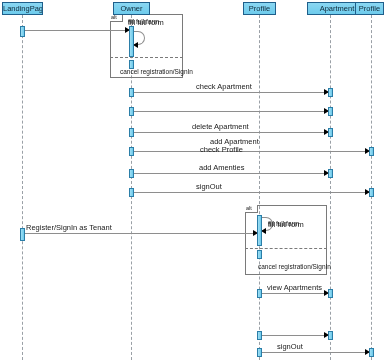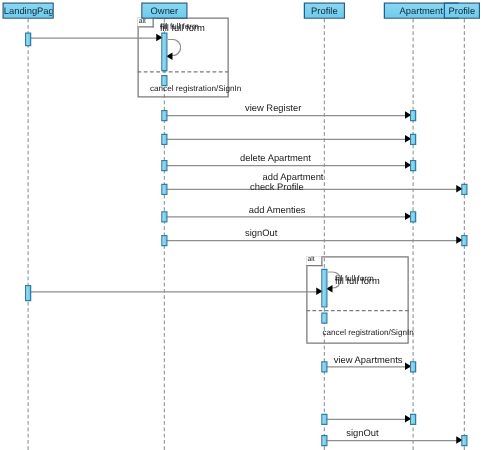--- a/index.html
+++ b/index.html
@@ -112,38 +112,39 @@
     <div class="frag-tag" style="left: 245px; top: 205px;">alt</div>
     <div class="frag-text" style="left: 268px; top: 220px;">fill full form</div>
     <div class="frag-text" style="left: 258px; top: 263px;">cancel registration/SignIn</div>
     <div class="msg-line" style="left: 24px; top: 30px; width: 106px;"></div>
     <div class="arrow-head" style="left: 125px; top: 27px;"></div>
     <div class="self-loop" style="left: 134px; top: 31px; width: 11px; height: 14px;"></div>
     <div class="arrow-head" style="left: 133px; top: 42px; transform: rotate(180deg);"></div>
     <div class="msg-label" style="left: 128px; top: 18px;">fill full form</div>
     <div class="msg-line" style="left: 133px; top: 92px; width: 196px;"></div>
     <div class="arrow-head" style="left: 324px; top: 89px;"></div>
-    <div class="msg-label" style="left: 196px; top: 82px;">view Register</div>
+    <div class="msg-label" style="left: 196px; top: 82px;">check Apartment</div>
     <div class="msg-line" style="left: 133px; top: 111px; width: 196px;"></div>
     <div class="arrow-head" style="left: 324px; top: 108px;"></div>
     <div class="msg-label" style="left: 210px; top: 101px; margin-top: 36px;">add Apartment</div>
     <div class="msg-line" style="left: 133px; top: 132px; width: 196px;"></div>
     <div class="arrow-head" style="left: 324px; top: 129px;"></div>
     <div class="msg-label" style="left: 192px; top: 122px;">delete Apartment</div>
     <div class="msg-line" style="left: 133px; top: 151px; width: 237px;"></div>
     <div class="arrow-head" style="left: 365px; top: 148px;"></div>
     <div class="msg-label" style="left: 200px; top: 145px;">check Profile</div>
     <div class="msg-line" style="left: 133px; top: 173px; width: 196px;"></div>
     <div class="arrow-head" style="left: 324px; top: 170px;"></div>
     <div class="msg-label" style="left: 199px; top: 163px;">add Amenties</div>
     <div class="msg-line" style="left: 133px; top: 192px; width: 237px;"></div>
     <div class="arrow-head" style="left: 365px; top: 189px;"></div>
     <div class="msg-label" style="left: 196px; top: 182px;">signOut</div>
     <div class="msg-line" style="left: 24px; top: 233px; width: 234px;"></div>
     <div class="arrow-head" style="left: 253px; top: 230px;"></div>
+    <div class="msg-label" style="left: 26px; top: 223px;">Register/SignIn as Tenant</div>
     <div class="self-loop" style="left: 262px; top: 217px; width: 11px; height: 14px;"></div>
     <div class="arrow-head" style="left: 261px; top: 228px; transform: rotate(180deg);"></div>
     <div class="msg-label" style="left: 268px; top: 220px;">fill full form</div>
     <div class="msg-line" style="left: 261px; top: 293px; width: 68px;"></div>
     <div class="arrow-head" style="left: 324px; top: 290px;"></div>
     <div class="msg-label" style="left: 267px; top: 283px;">view Apartments</div>
     <div class="msg-line" style="left: 261px; top: 335px; width: 68px;"></div>
     <div class="arrow-head" style="left: 324px; top: 332px;"></div>
     <div class="msg-line" style="left: 261px; top: 352px; width: 109px;"></div>
     <div class="arrow-head" style="left: 365px; top: 349px;"></div>

